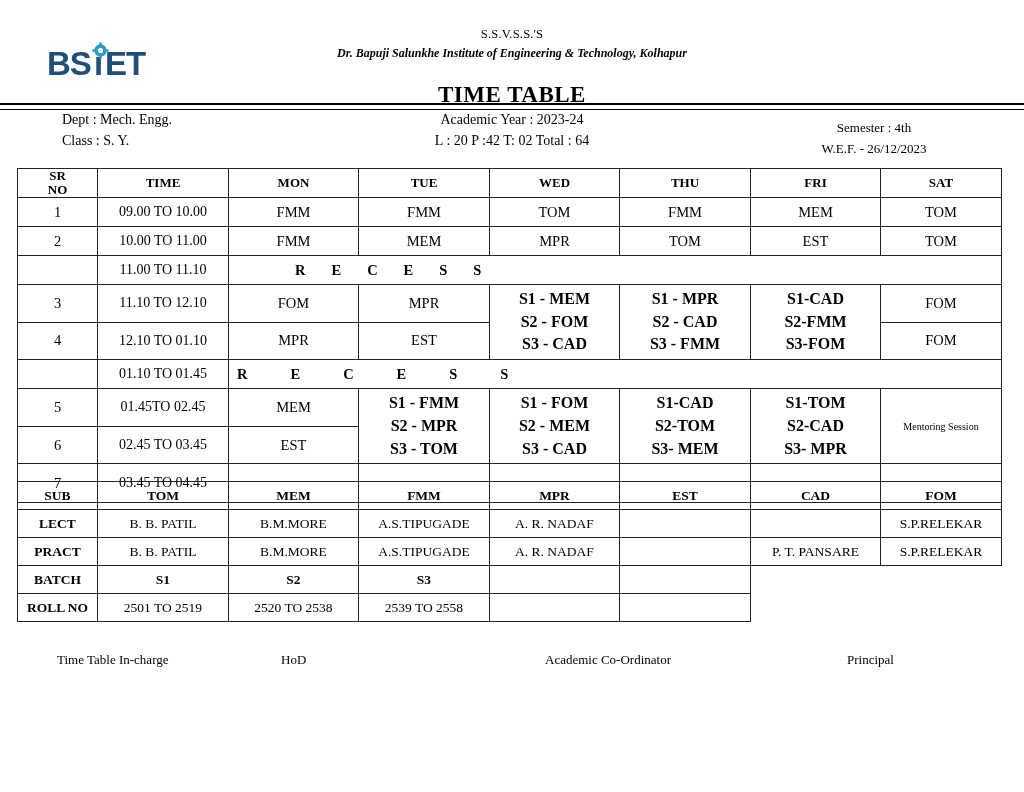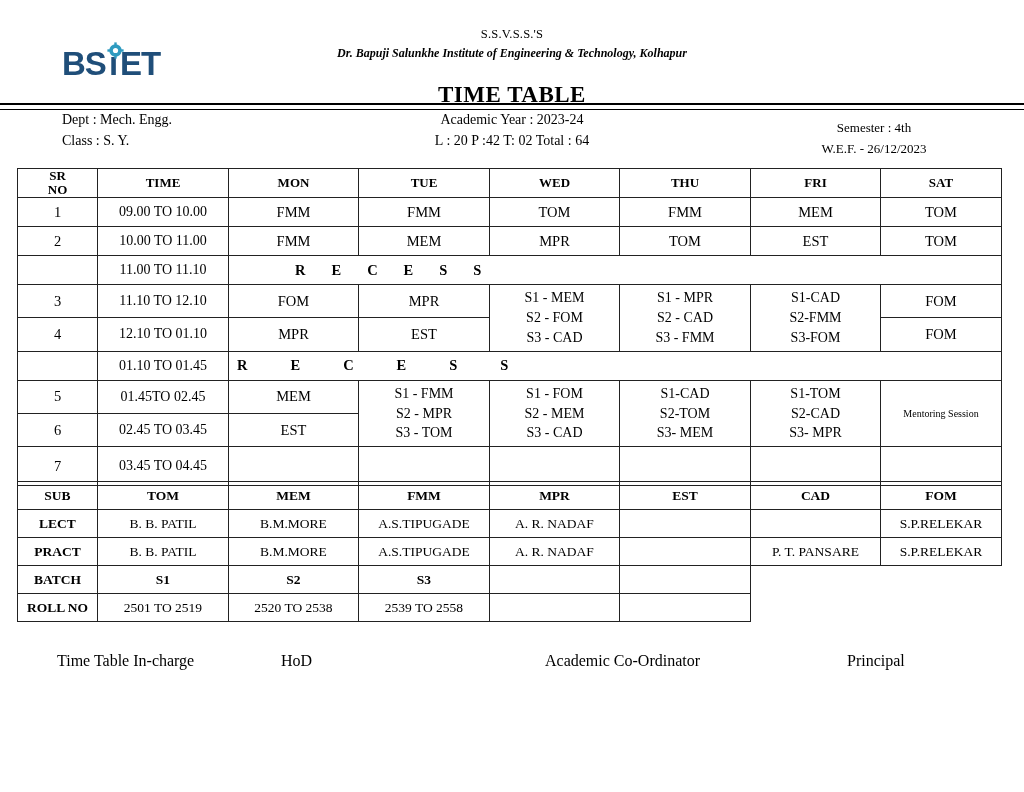--- a/index.html
+++ b/index.html
@@ -16,21 +16,21 @@
     overflow: hidden;
   }
 
   
   .header {
     position: relative;
     height: 98px;
   }
   .logo {
     position: absolute;
-    left: 62px;
+    left: 47px;
     top: 42px;
     width: 132px;
     height: 40px;
   }
   .logo svg { display: block; }
 
   .hdr-center {
     position: absolute;
     left: 0;
     right: 0;
@@ -108,22 +108,23 @@
     font-weight: bold;
     font-size: 13px;
     height: 28px;
     line-height: 1.05;
   }
   #main-table td { height: 28px; }
   .cell-srno { font-size: 14.5px; }
   .cell-time { font-size: 14px; }
   .batch-cell {
     line-height: 1.42;
-    font-size: 14px;
+    font-size: 16px;
     padding: 3px 0;
+    font-weight: bold;
   }
   .batch-cell div { white-space: pre; }
   .mentoring { font-size: 10px; }
 
   .recess-cell {
     text-align: left;
     font-weight: bold;
     font-size: 14.5px;
     height: 29px;
   }
@@ -148,21 +149,21 @@
   }
   .nb { border: none; }
 
   
   .signs {
     position: absolute;
     top: 652px;
     left: 0;
     right: 0;
     height: 22px;
-    font-size: 16px;
+    font-size: 13px;
   }
   .signs span { position: absolute; white-space: nowrap; }
   .sg0 { left: 57px; }
   .sg1 { left: 281px; }
   .sg2 { left: 545px; }
   .sg3 { left: 847px; }
 </style>
 </head>
 <body>
 

